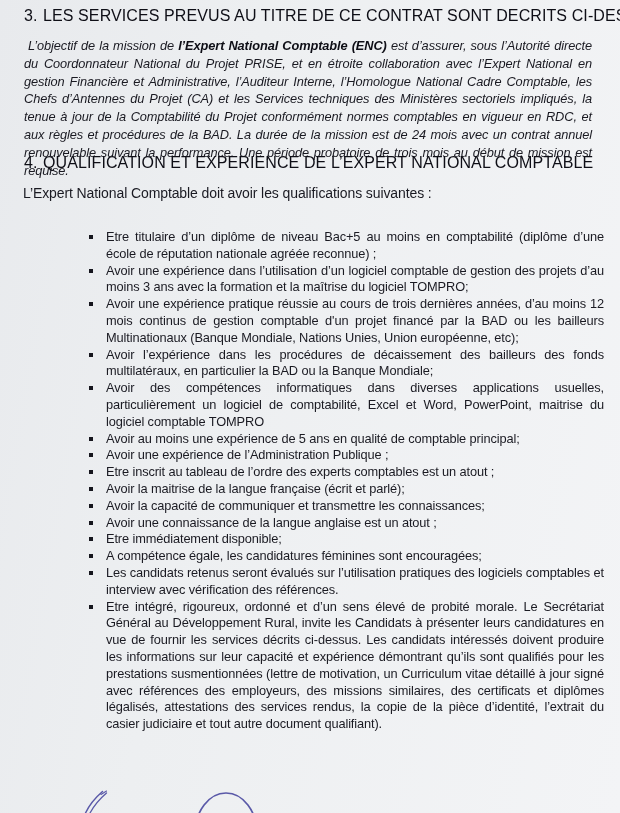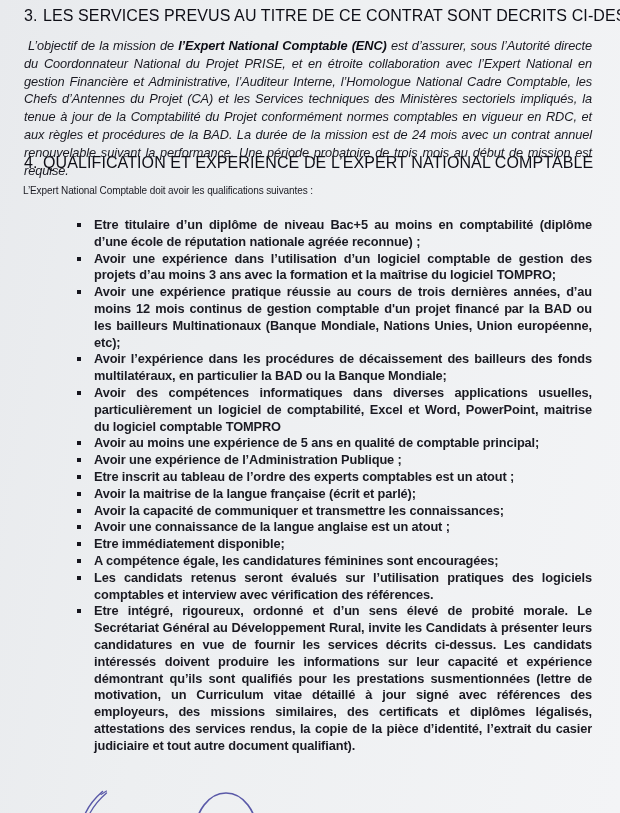--- a/index.html
+++ b/index.html
@@ -37,32 +37,31 @@
     text-align: justify;
     text-indent: 4px;
     font-style: italic;
   }
   .intro b { color: #0e0e16; }
   .qual-intro {
     position: absolute;
     top: 185px;
     left: 23px;
     margin: 0;
-    font-size: 10px;
+    font-size: 14px;
     letter-spacing: -0.1px;
   }
   ul.quals {
     position: absolute;
     top: 217px;
     left: 0;
     width: 592px;
-    margin: 0;
+    margin: 12px;
     padding: 0;
     list-style: none;
-    font-weight: bold;
   }
   ul.quals li {
     position: relative;
     margin-left: 94px;
     font-size: 12.8px;
     line-height: 16.8px;
     letter-spacing: -0.12px;
     text-align: justify;
   }
   ul.quals li:nth-child(17) { text-align: center; }

